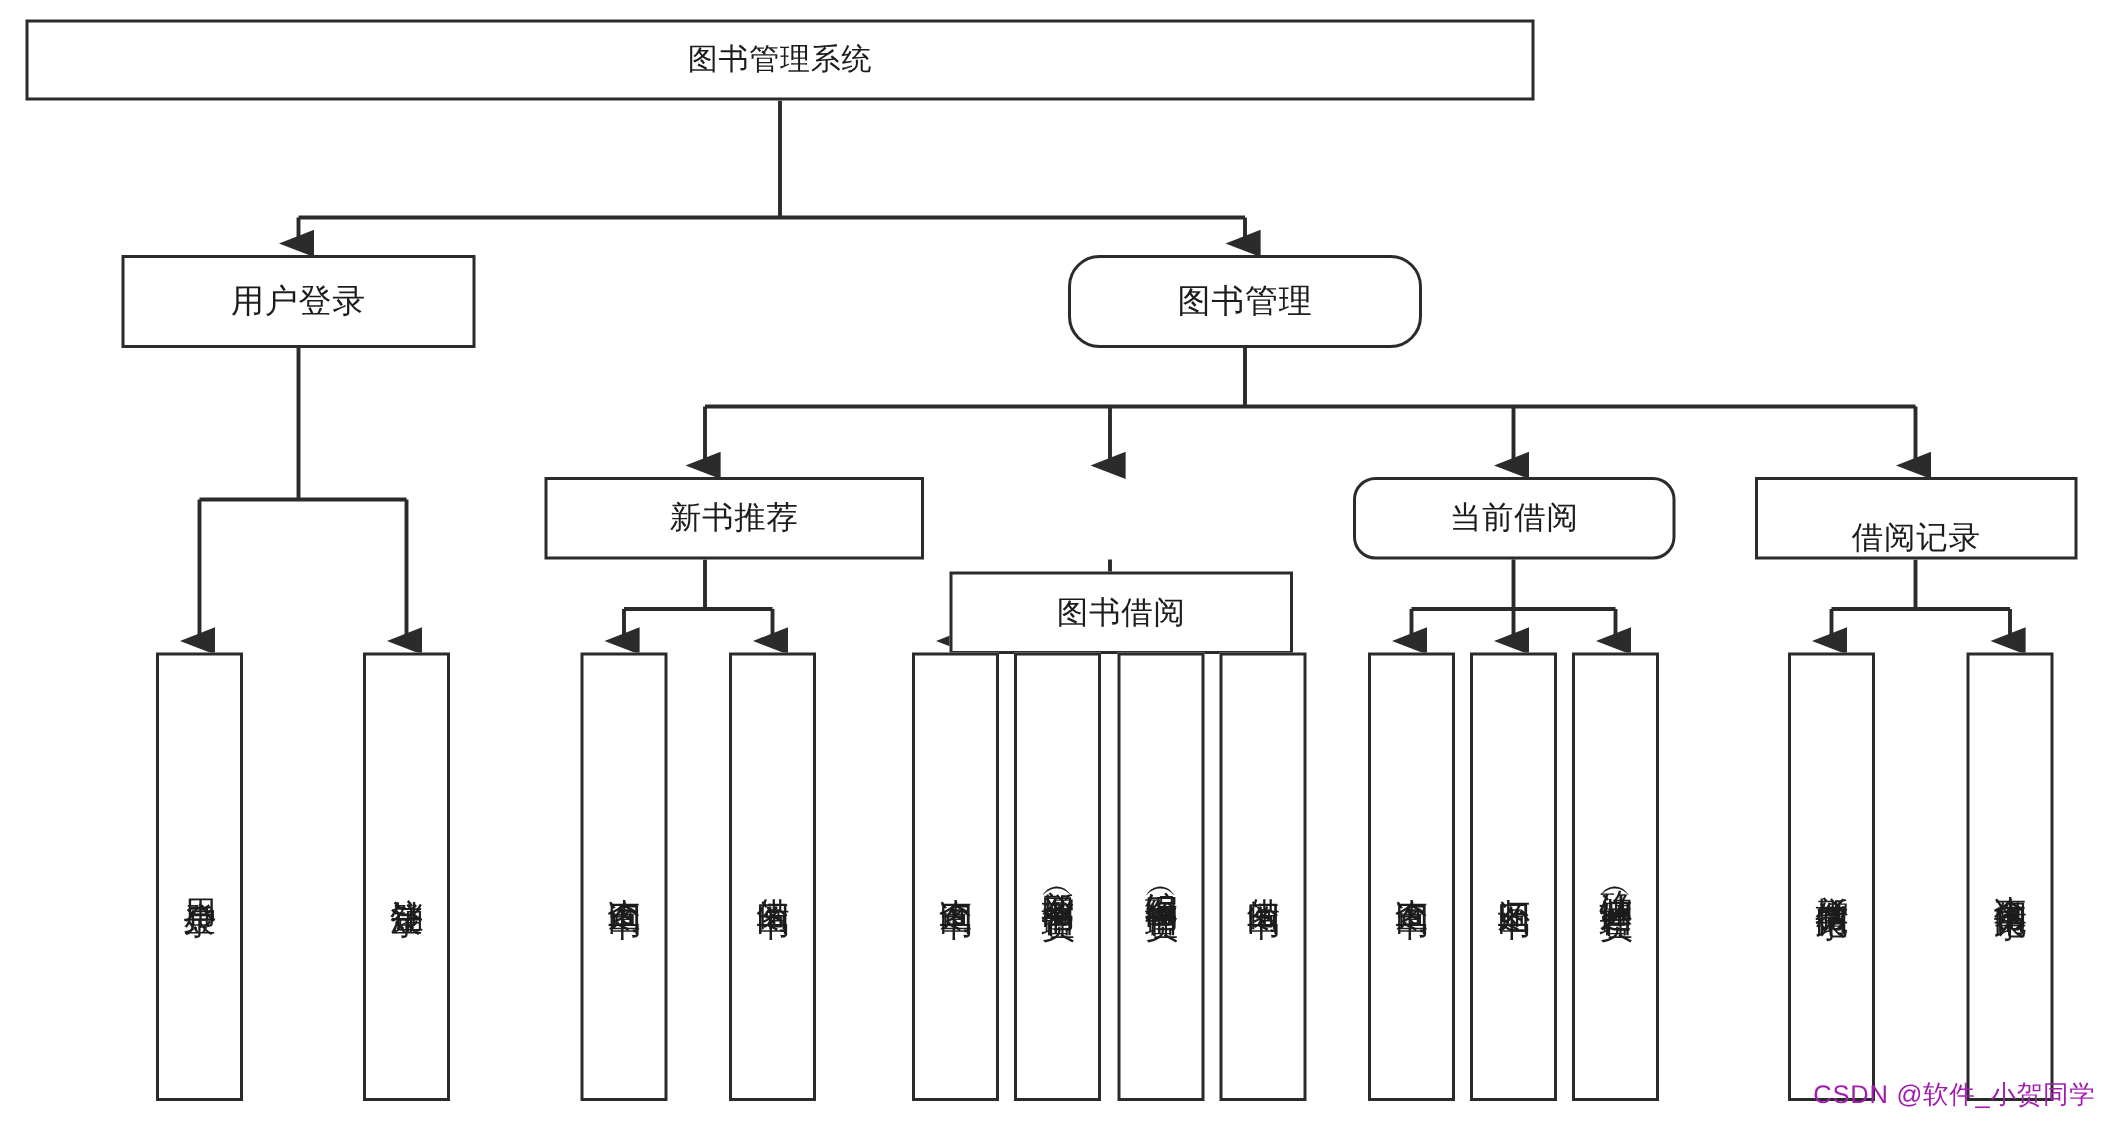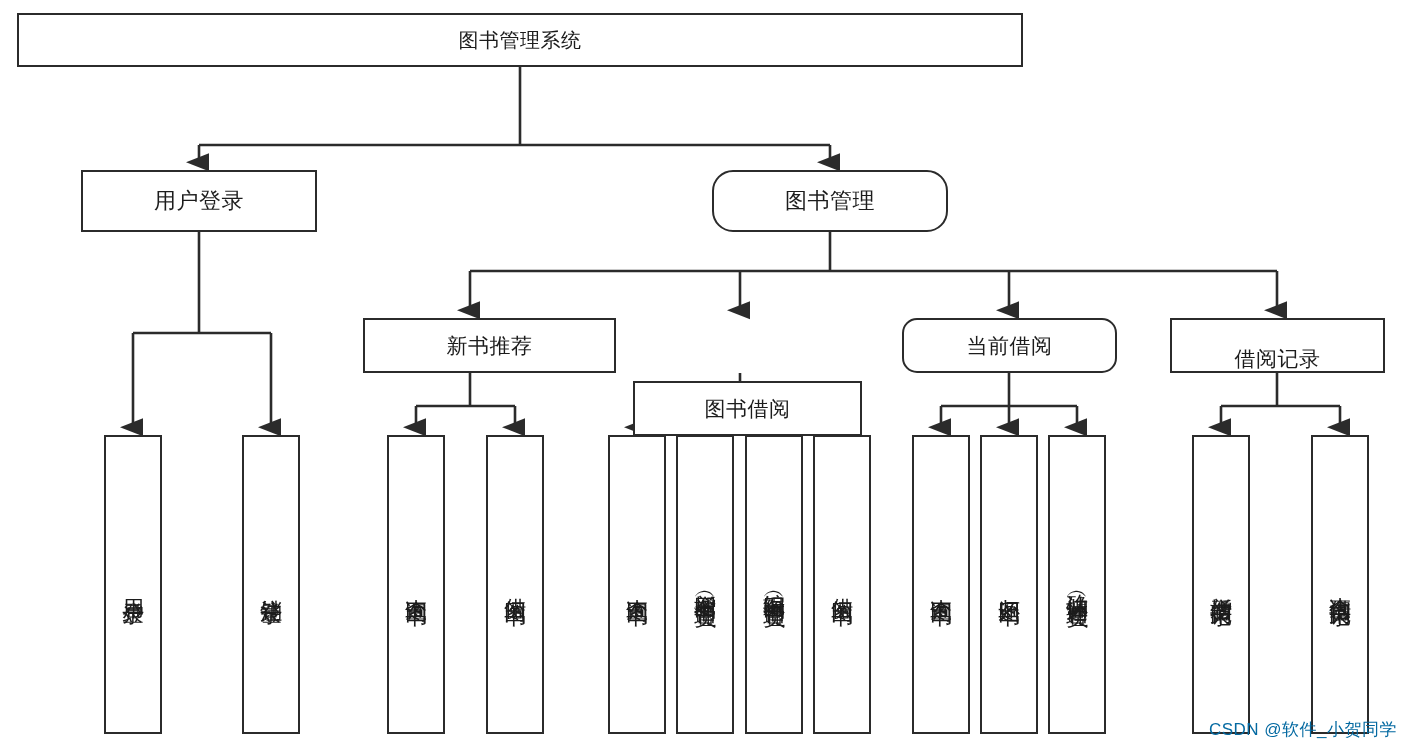--- a/index.html
+++ b/index.html
@@ -57,21 +57,21 @@
     line-height: 1.30;
     letter-spacing: 2px;
     white-space: nowrap;
     max-height: 270px;
   }
   .watermark {
     position: absolute;
     right: 8px;
     bottom: 6px;
     font-size: 17px;
-    color: #0369a1;
+    color: #a21caf;
     letter-spacing: 0.5px;
     z-index: 6;
     white-space: nowrap;
     pointer-events: none;
   }
 </style>
 </head>
 <body>
 
 <div id="canvas">

